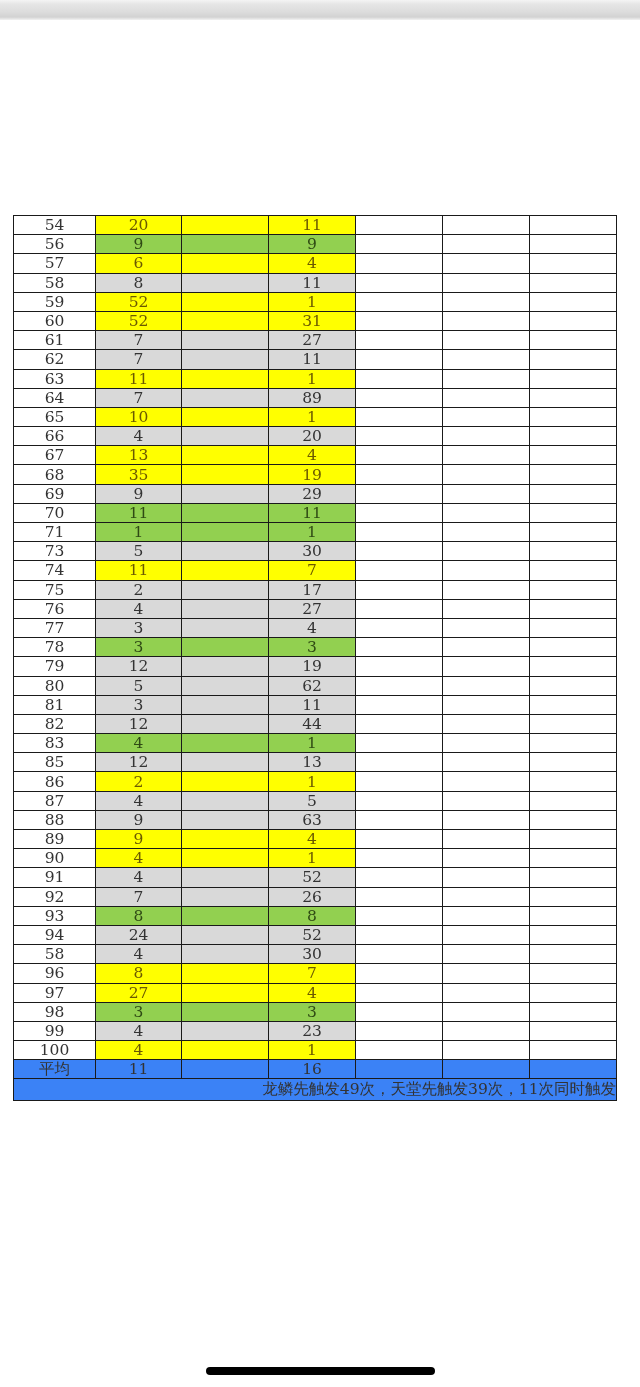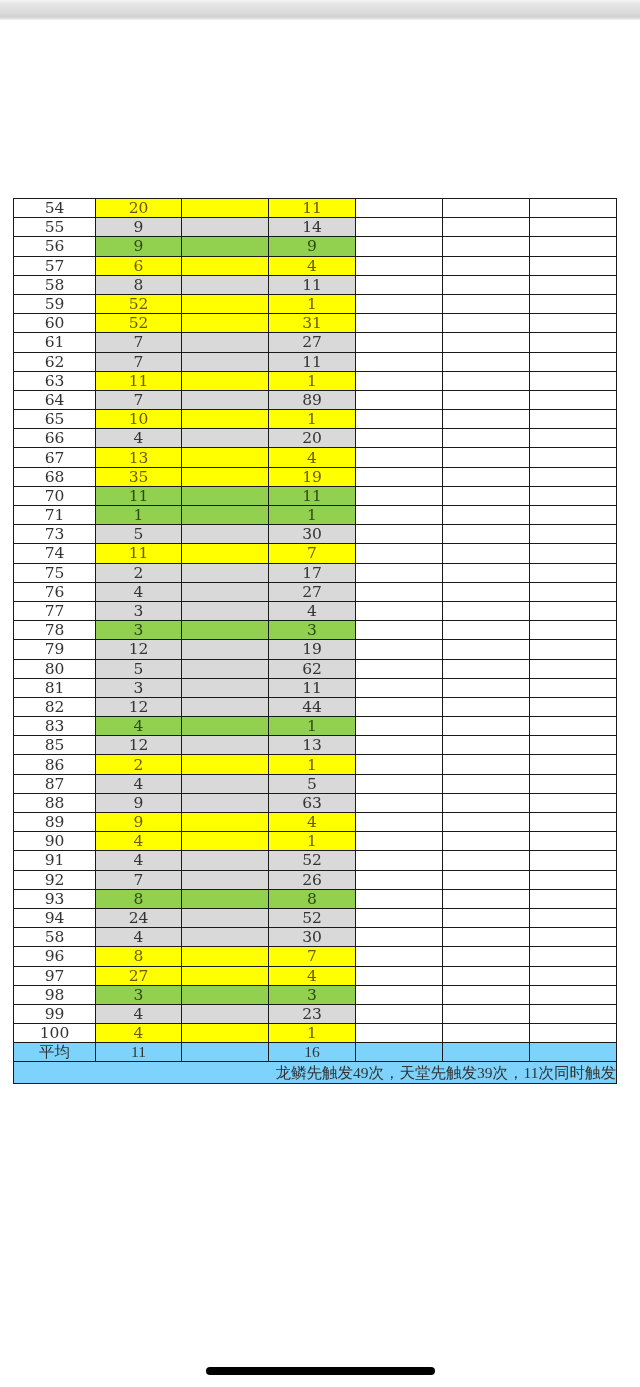--- a/index.html
+++ b/index.html
@@ -5,21 +5,21 @@
   html, body { margin: 0; padding: 0; }
   body {
     width: 640px; height: 1387px; background: #ffffff; position: relative; overflow: hidden;
     font-family: "DejaVu Serif", "Liberation Serif", serif;
   }
   .top-bar {
     position: absolute; left: 0; top: 0; width: 640px; height: 20px;
     background: linear-gradient(#f4f4f4 0px, #e6e6e6 4px, #dcdcdc 12px, #d2d2d2 17px, #f2f2f2 20px);
   }
   .sheet {
-    position: absolute; left: 13px; top: 198px;
+    position: absolute; left: 13px; top: 215px;
     border-collapse: collapse; table-layout: fixed;
     width: 603px;
     padding-left: 12px;
   }
   .sheet td {
     border: 1.5px solid #1a1a1a;
     height: 18.2px; padding: 0; line-height: 18px;
     text-align: center; font-size: 15.5px; color: #333333;
     overflow: hidden; white-space: nowrap;
   }
@@ -27,21 +27,21 @@
   .sheet col.c1 { width: 86px; }
   .sheet col.c2 { width: 87px; }
   .sheet col.c3 { width: 87px; }
   .sheet col.c4 { width: 87px; }
   .sheet col.c5 { width: 87px; }
   .sheet col.c6 { width: 87px; }
   .bg-white { background: #ffffff; }
   .bg-yellow { background: #ffff00; color: #6b5a00 !important; }
   .bg-gray { background: #d9d9d9; }
   .bg-green { background: #92d050; color: #2f4a14 !important; }
-  .bg-cream { background: #7dd3fc; font-family: Liberation Serif, serif; }
+  .bg-cream { background: #3b82f6; }
   .sheet td.summary { height: 21px; line-height: 21px; text-align: right; text-indent: -20px; }
   .home-indicator {
     position: absolute; left: 206px; top: 1367px; width: 229px; height: 8px;
     border-radius: 4px; background: #000000;
   }
 </style>
 </head>
 <body>
 
 <div class="top-bar"></div>
@@ -60,29 +60,20 @@
       <tr>
         <td class="bg-white">54</td>
         <td class="bg-yellow">20</td>
         <td class="bg-yellow"></td>
         <td class="bg-yellow">11</td>
         <td class="bg-white"></td>
         <td class="bg-white"></td>
         <td class="bg-white"></td>
       </tr>
       <tr>
-        <td class="bg-white">55</td>
-        <td class="bg-gray">9</td>
-        <td class="bg-gray"></td>
-        <td class="bg-gray">14</td>
-        <td class="bg-white"></td>
-        <td class="bg-white"></td>
-        <td class="bg-white"></td>
-      </tr>
-      <tr>
         <td class="bg-white">56</td>
         <td class="bg-green">9</td>
         <td class="bg-green"></td>
         <td class="bg-green">9</td>
         <td class="bg-white"></td>
         <td class="bg-white"></td>
         <td class="bg-white"></td>
       </tr>
       <tr>
         <td class="bg-white">57</td>
@@ -181,20 +172,29 @@
         <td class="bg-yellow">4</td>
         <td class="bg-white"></td>
         <td class="bg-white"></td>
         <td class="bg-white"></td>
       </tr>
       <tr>
         <td class="bg-white">68</td>
         <td class="bg-yellow">35</td>
         <td class="bg-yellow"></td>
         <td class="bg-yellow">19</td>
+        <td class="bg-white"></td>
+        <td class="bg-white"></td>
+        <td class="bg-white"></td>
+      </tr>
+      <tr>
+        <td class="bg-white">69</td>
+        <td class="bg-gray">9</td>
+        <td class="bg-gray"></td>
+        <td class="bg-gray">29</td>
         <td class="bg-white"></td>
         <td class="bg-white"></td>
         <td class="bg-white"></td>
       </tr>
       <tr>
         <td class="bg-white">70</td>
         <td class="bg-green">11</td>
         <td class="bg-green"></td>
         <td class="bg-green">11</td>
         <td class="bg-white"></td>

